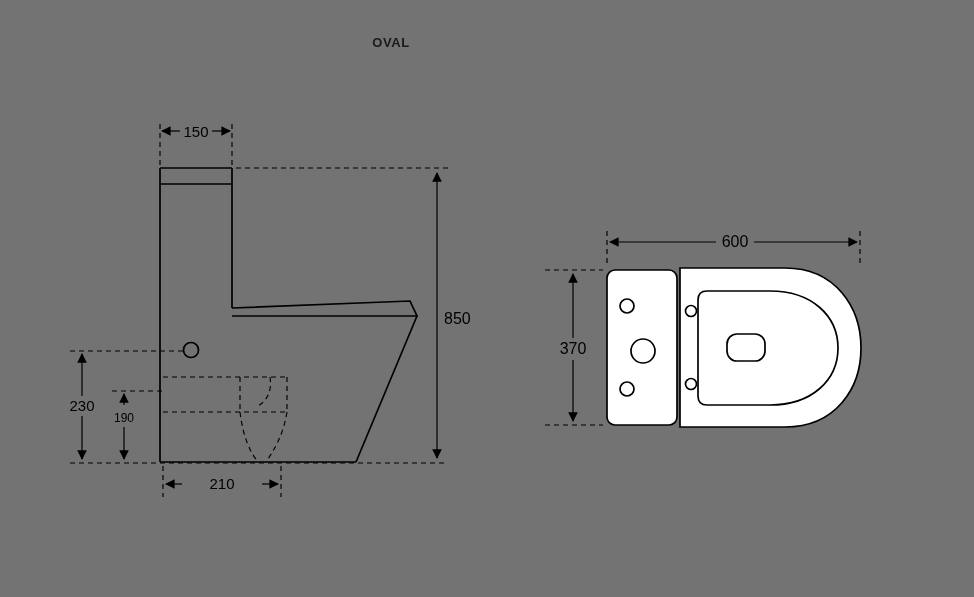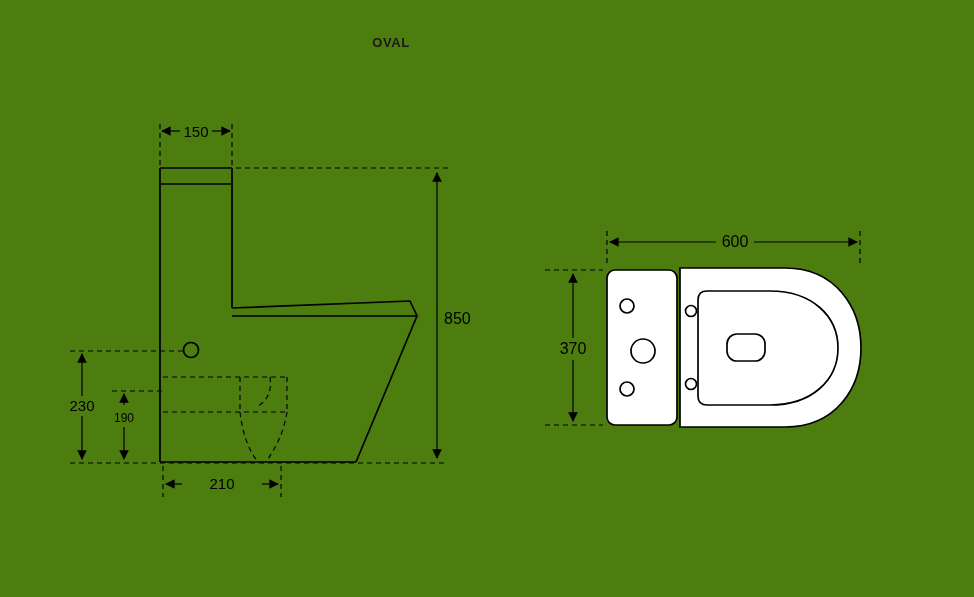--- a/index.html
+++ b/index.html
@@ -1,20 +1,20 @@
 <!DOCTYPE html>
 <html><head>
 <meta charset="utf-8">
 <style>
   html, body { margin: 0; padding: 0; background: #ffffff; }
   .canvas {
     position: relative;
     width: 974px;
     height: 597px;
-    background: #4d7c0f;
+    background: #737373;
     overflow: hidden;
   }
   svg { display: block; }
   svg line { stroke: #000; stroke-width: 1.2; }
   .dash { stroke: #000; stroke-width: 1.15; fill: none; stroke-dasharray: 5 4; }
   .solid path, .solid rect, .solid circle { fill: none; stroke: #000; stroke-width: 1.7; }
   .solid .filled { fill: #ffffff; }
   .dim-text {
     font-family: "Liberation Sans", sans-serif;
     font-size: 15px;

